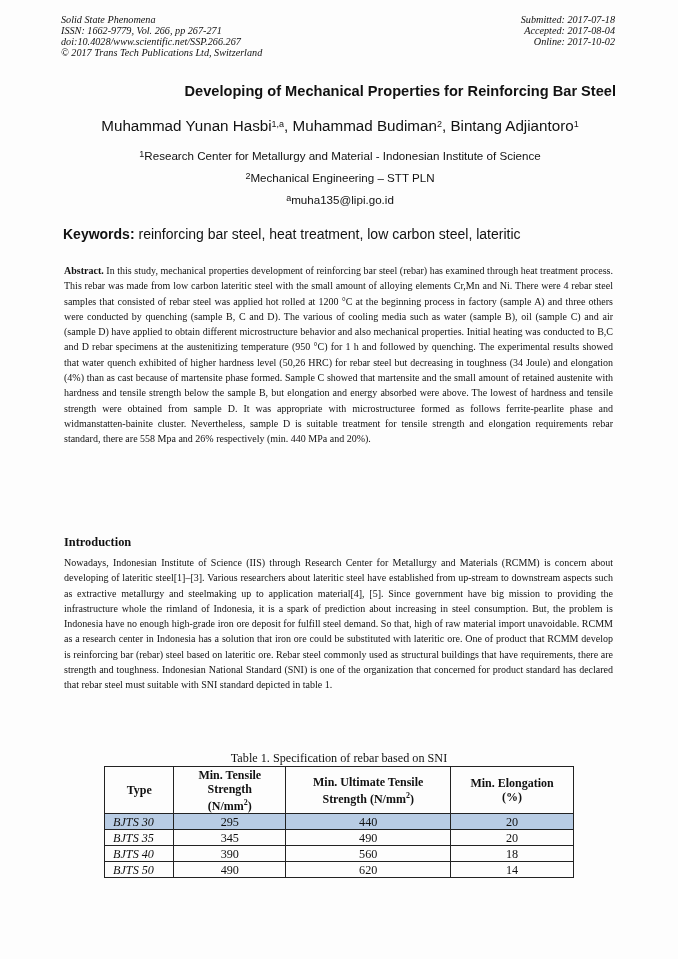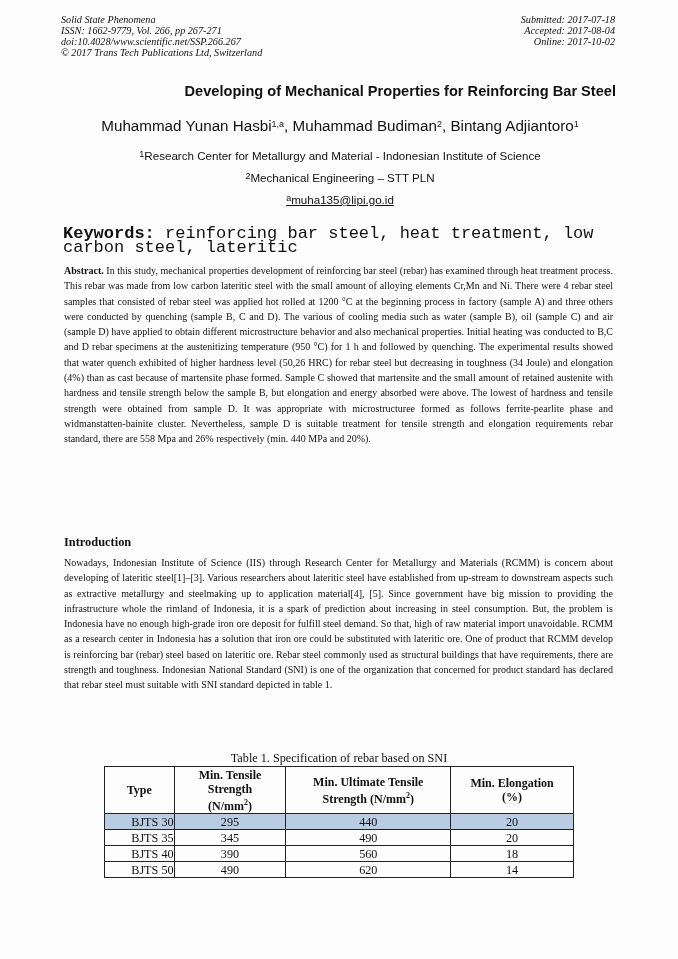--- a/index.html
+++ b/index.html
@@ -29,21 +29,21 @@
     font-size: 15.2px; line-height: 20px;
   }
   .authors sup, .affil sup { font-size: 9px; vertical-align: top; position: relative; top: -2px; }
   .affil {
     position: absolute; left: 40px; width: 600px;
     text-align: center; font-family: "Liberation Sans", sans-serif;
     font-size: 11.6px; line-height: 14px;
   }
   .keywords {
     position: absolute; left: 63px; top: 227px; width: 560px;
-    font-family: Liberation Mono, monospace; font-size: 17px; line-height: 14px;
+    font-family: Liberation Sans, sans-serif; font-size: 14px; line-height: 14px;
   }
   .keywords b { font-weight: bold; }
   .para {
     position: absolute; left: 64px; width: 549px;
     font-size: 10px; line-height: 15.3px; text-align: justify;
   }
   .para b { font-weight: bold; }
   .section-head {
     position: absolute; left: 64px; top: 535px;
     font-weight: bold; font-size: 12.4px;
@@ -55,21 +55,21 @@
   table.spec {
     position: absolute; left: 104px; top: 766px; width: 470px;
     border-collapse: collapse; font-size: 12.2px;
   }
   table.spec th, table.spec td {
     border: 1px solid #222; text-align: center; padding: 0; line-height: 14px;
   }
   table.spec th { font-weight: bold; height: 46px; font-size: 12px; }
   table.spec td { height: 15px; }
   table.spec tr.hl td { background: #b8cce4; }
-  table.spec td.type { text-align: right; padding-left: 20px; }
+  table.spec td.type { text-align: left; padding-left: 8px; font-style: italic; }
   table.spec th sup { font-size: 8px; }
   .col1 { width: 69px; } .col2 { width: 112px; } .col3 { width: 166px; } .col4 { width: 123px; }
 </style>
 </head>
 <body>
 
 <div class="hdr-left">
   <div>Solid State Phenomena</div>
   <div>ISSN: 1662-9779, Vol. 266, pp 267-271</div>
   <div>doi:10.4028/www.scientific.net/SSP.266.267</div>
@@ -89,21 +89,21 @@
 <div class="authors">
   <span>Muhammad Yunan Hasbi</span><sup>1,a</sup><span>, </span><span>Muhammad Budiman</span><sup>2</sup><span>, </span><span>Bintang Adjiantoro</span><sup>1</sup>
 </div>
 
 <div class="affil" style="top:149px;">
   <sup>1</sup><span>Research Center for Metallurgy and Material - Indonesian Institute of Science</span>
 </div>
 <div class="affil" style="top:171px;">
   <sup>2</sup><span>Mechanical Engineering – STT PLN</span>
 </div>
-<div class="affil" style="top:193px;text-decoration:underline;">
+<div class="affil" style="top:193px;">
   <sup>a</sup><span>muha135@lipi.go.id</span>
 </div>
 
 <div class="keywords">
   <b>Keywords:</b><span> reinforcing bar steel, heat treatment, low carbon steel, lateritic</span>
 </div>
 
 <div class="para" style="top:263px;">
   <b>Abstract.</b><span> In this study, mechanical properties development of reinforcing bar steel (rebar) has examined through heat treatment process. This rebar was made from low carbon lateritic steel with the small amount of alloying elements Cr,Mn and Ni. There were 4 rebar steel samples that consisted of rebar steel was applied hot rolled at 1200 °C at the beginning process in factory (sample A) and three others were conducted by quenching (sample B, C and D). The various of cooling media such as water (sample B), oil (sample C) and air (sample D) have applied to obtain different microstructure behavior and also mechanical properties. Initial heating was conducted to B,C and D rebar specimens at the austenitizing temperature (950 °C) for 1 h and followed by quenching. The experimental results showed that water quench exhibited of higher hardness level (50,26 HRC) for rebar steel but decreasing in toughness (34 Joule) and elongation (4%) than as cast because of martensite phase formed. Sample C showed that martensite and the small amount of retained austenite with hardness and tensile strength below the sample B, but elongation and energy absorbed were above. The lowest of hardness and tensile strength were obtained from sample D. It was appropriate with microstructuree formed as follows ferrite-pearlite phase and widmanstatten-bainite cluster. Nevertheless, sample D is suitable treatment for tensile strength and elongation requirements rebar standard, there are 558 Mpa and 26% respectively  (min. 440 MPa and 20%).</span>
 </div>

